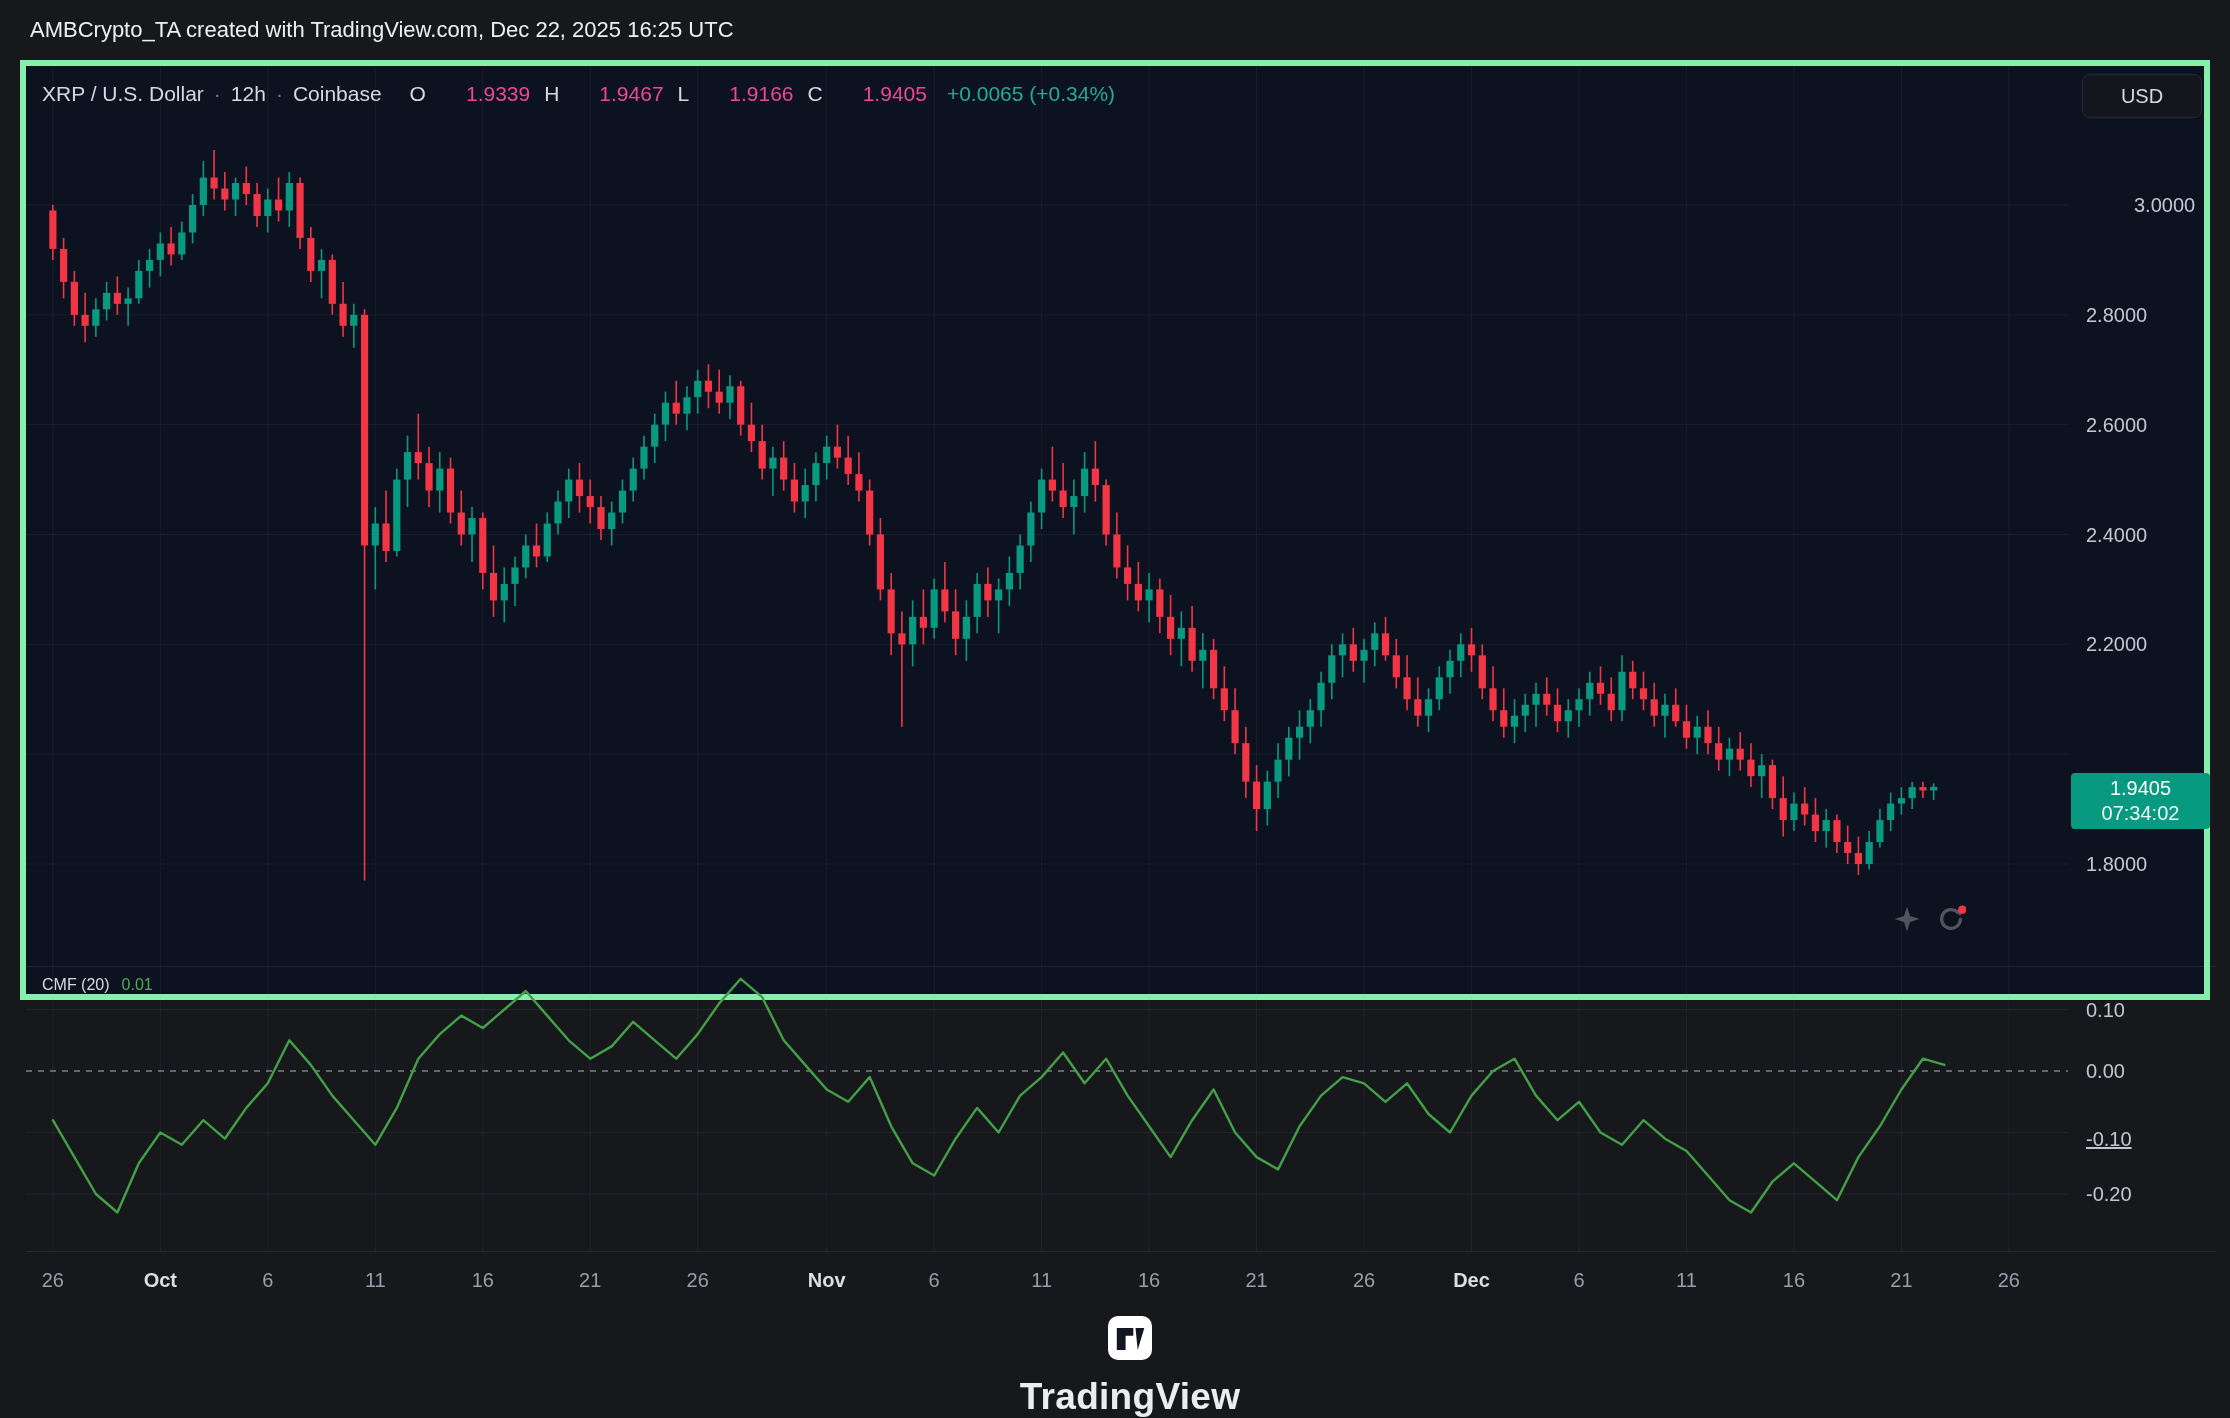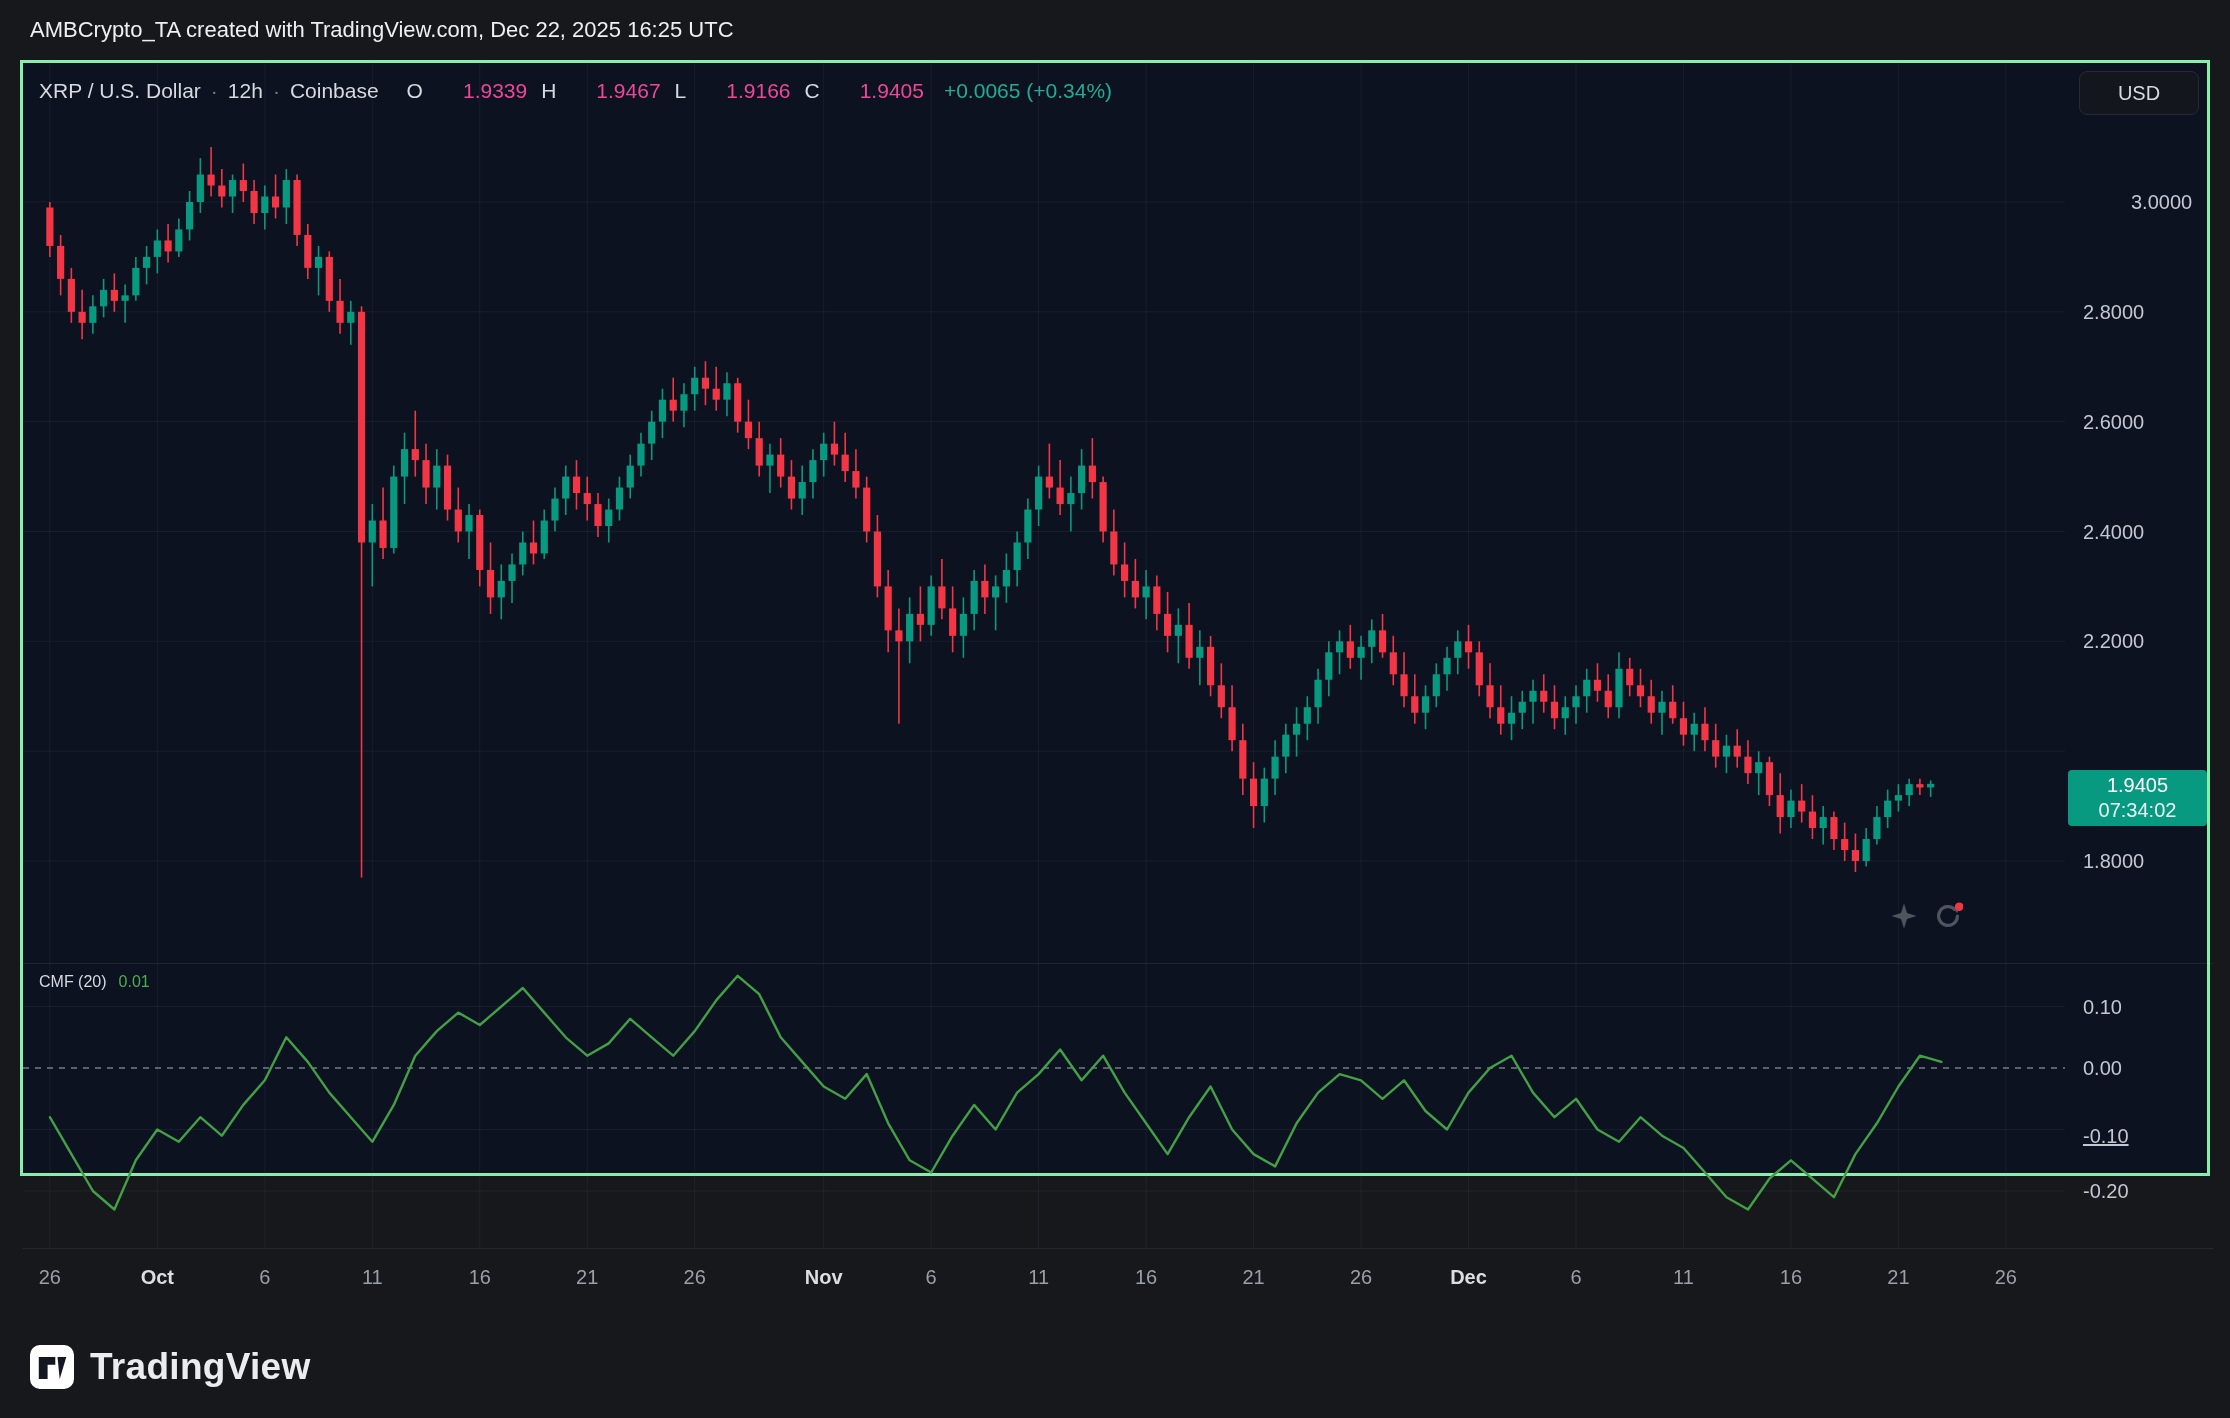--- a/index.html
+++ b/index.html
@@ -8,22 +8,22 @@
     width:2230px; height:1418px; overflow:hidden; position:relative;
     background:#17181c; font-family:"Liberation Sans", sans-serif;
   }
   
   .topbar {
     height:60px; display:flex; align-items:center; padding-left:30px;
     color:#edeff3; font-size:22px; font-weight:500;
   }
   
   .panel {
-    position:absolute; left:20px; top:60px; width:2190px; height:1116px;
-    background:#0d1220; border:3px solid #86efac;
+    position:absolute; left:20px; top:60px; width:2190px; height:940px;
+    background:#0d1220; border:6px solid #86efac;
   }
   #chart-svg { position:absolute; left:0; top:0; }
   .chart-header {
     position:absolute; left:16px; top:16px; z-index:3;
     font-size:21px; color:#d6d9e0; display:flex; gap:10px; align-items:baseline; white-space:nowrap;
   }
   .chart-header .sep { color:#787b86; }
   .chart-header .ohlc { display:flex; gap:4px; margin-left:8px; }
   .chart-header .pair { display:flex; }
   .chart-header .lbl { color:#d6d9e0; margin-left:10px; }
@@ -57,21 +57,21 @@
   }
   .ind-name { color:#d6d9e0; cursor:pointer; }
   .ind-val { color:#4caf50; }
   .icons-row {
     position:absolute; left:1866px; top:838px; z-index:3; display:flex; gap:14px; align-items:center;
   }
   .mini-icon { width:30px; height:30px; position:relative; cursor:pointer; }
   
   .footer {
     position:absolute; left:0; top:1316px; width:2230px; height:102px;
-    display:flex; align-items:center; padding-left:30px; gap:16px;
+    display:flex; align-items:center; padding-left:30px; gap:16px;flex-direction:column;
   }
   .logo-mark { width:44px; height:44px; }
   .footer-text { color:#eaecf0; font-size:37px; font-weight:bold; letter-spacing:.3px; }
 </style>
 </head>
 <body>
 
 <div class="topbar">
   <span>AMBCrypto_TA created with TradingView.com, Dec 22, 2025 16:25 UTC</span>
 </div>

